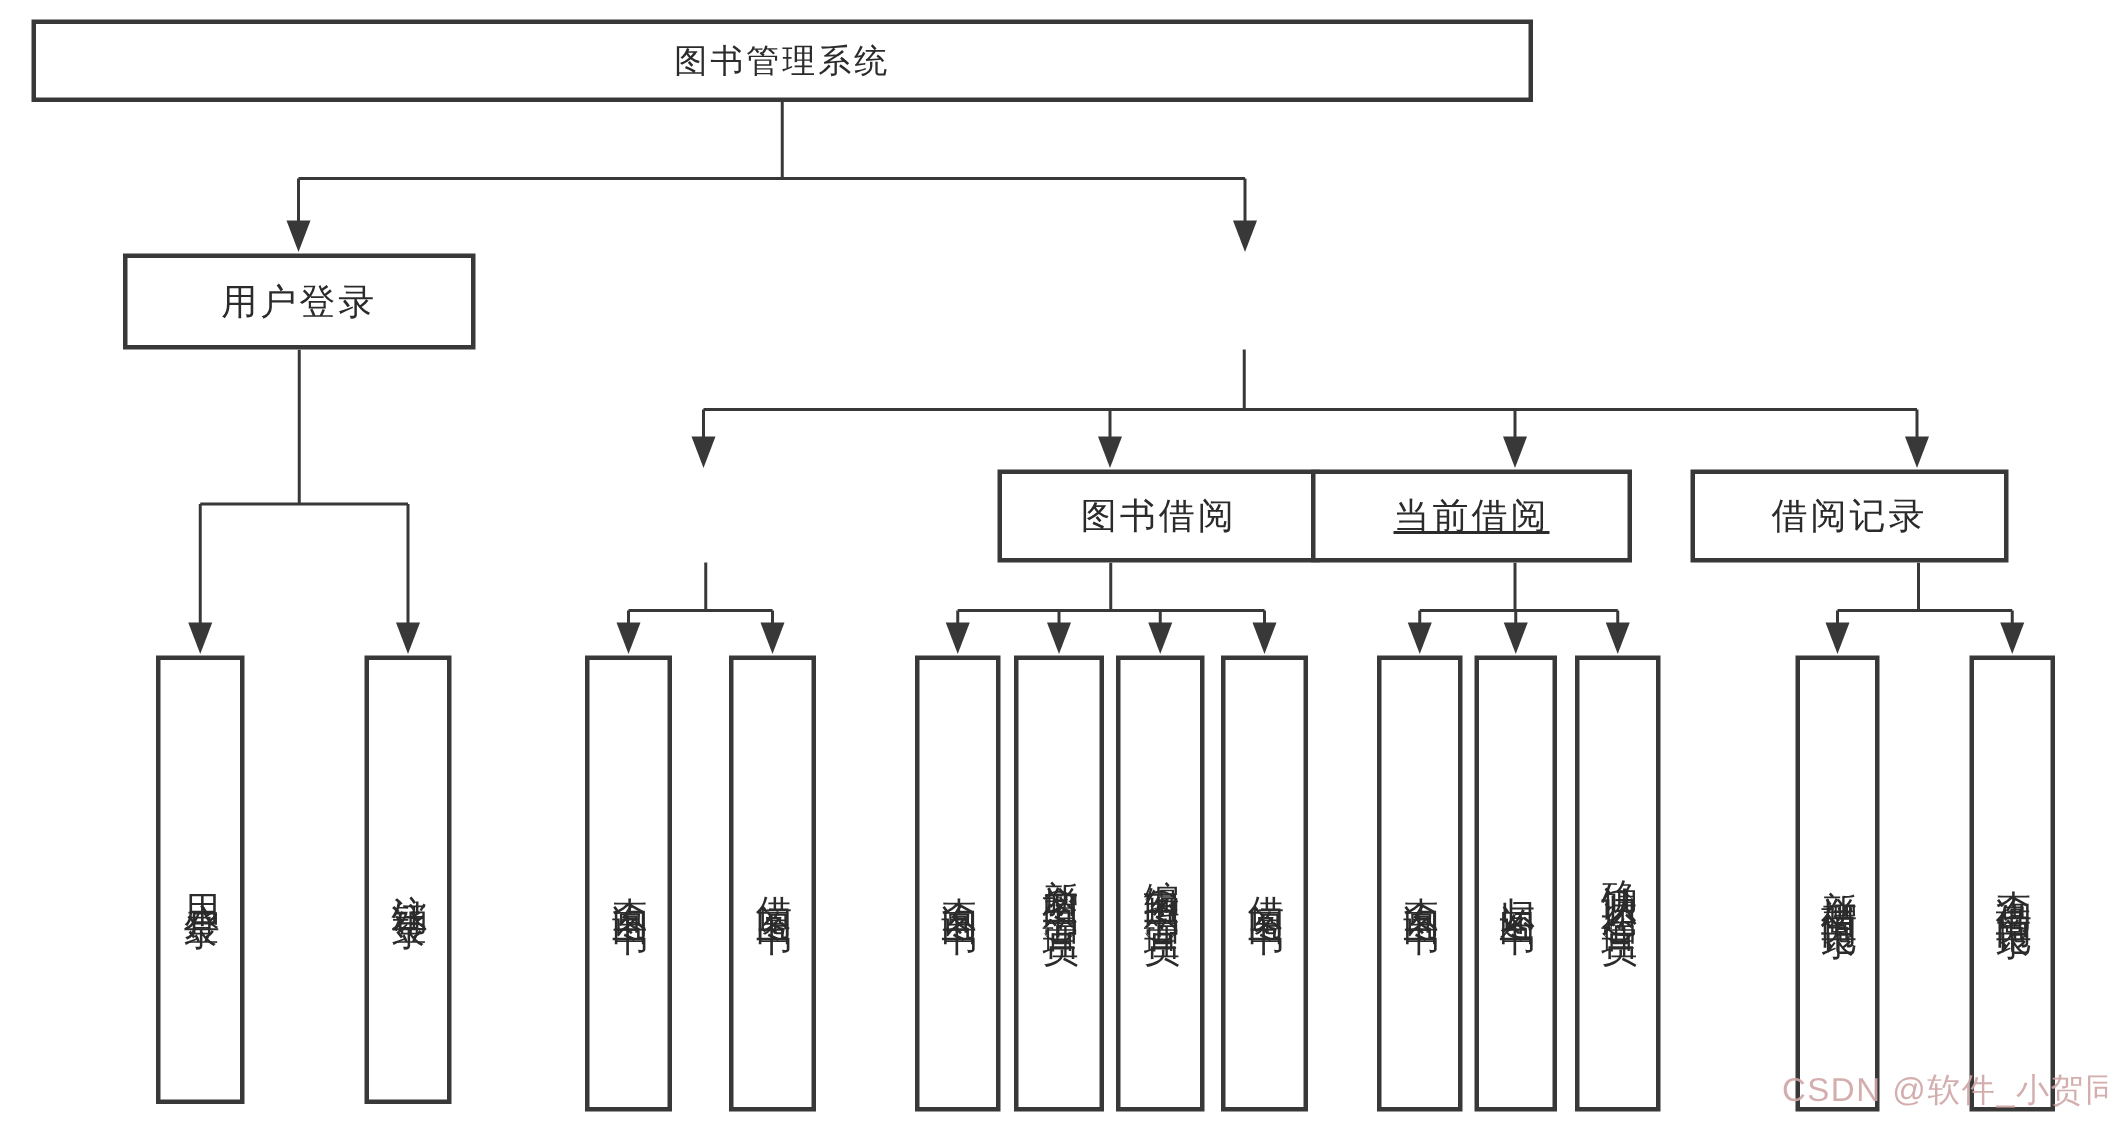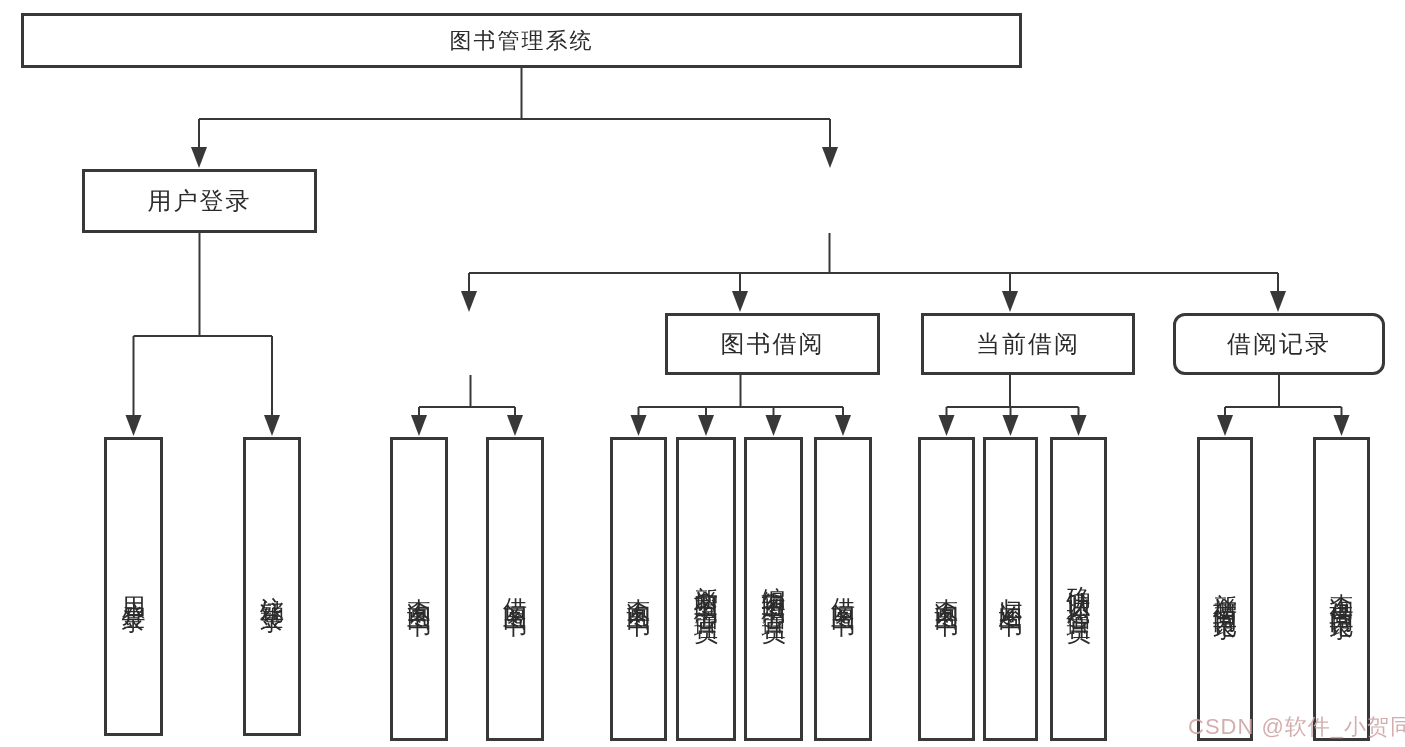--- a/index.html
+++ b/index.html
@@ -130,22 +130,22 @@
       <polygon points="1217,415 1233,415 1225,436"></polygon>
       <polygon points="1333.5,415 1349.5,415 1341.5,436"></polygon>
     </g>
   </svg>
 
   <div class="node root" style="left:21px; top:13px; width:1001px; height:55px;">图书管理系统</div>
 
   <div class="node" style="left:82px; top:169px; width:235px; height:64px;">用户登录</div>
 
   <div class="node" style="left:633px; top:313px; width:215px; height:62px;margin-left:32px;">图书借阅</div>
-  <div class="node" style="left:921px; top:313px; width:214px; height:62px;">当前借阅</div>
-  <div class="node" style="left:1173px; top:313px; width:212px; height:62px;border-radius:12px;">借阅记录</div>
+  <div class="node" style="left:874px; top:313px; width:214px; height:62px;text-decoration:underline;">当前借阅</div>
+  <div class="node" style="left:1127px; top:313px; width:212px; height:62px;">借阅记录</div>
 
   <div class="node v" style="left:104px; top:437px; width:59px; height:299px;">用户登录</div>
   <div class="node v" style="left:243px; top:437px; width:58px; height:299px;">注销登录</div>
 
   <div class="node v" style="left:390px; top:437px; width:58px; height:304px;">查询图书</div>
   <div class="node v" style="left:486px; top:437px; width:58px; height:304px;">借阅图书</div>
 
   <div class="node v" style="left:610px; top:437px; width:57px; height:304px;">查询图书</div>
   <div class="node v" style="left:676px; top:437px; width:60px; height:304px;">新增图书（管理员）</div>
   <div class="node v" style="left:744px; top:437px; width:59px; height:304px;">编辑图书（管理员）</div>

